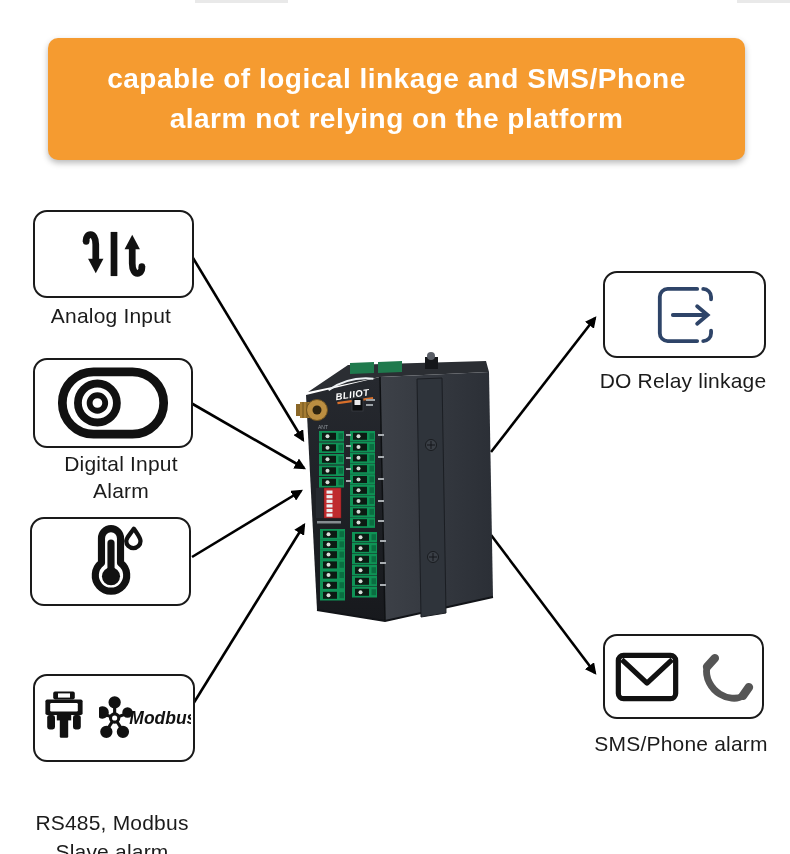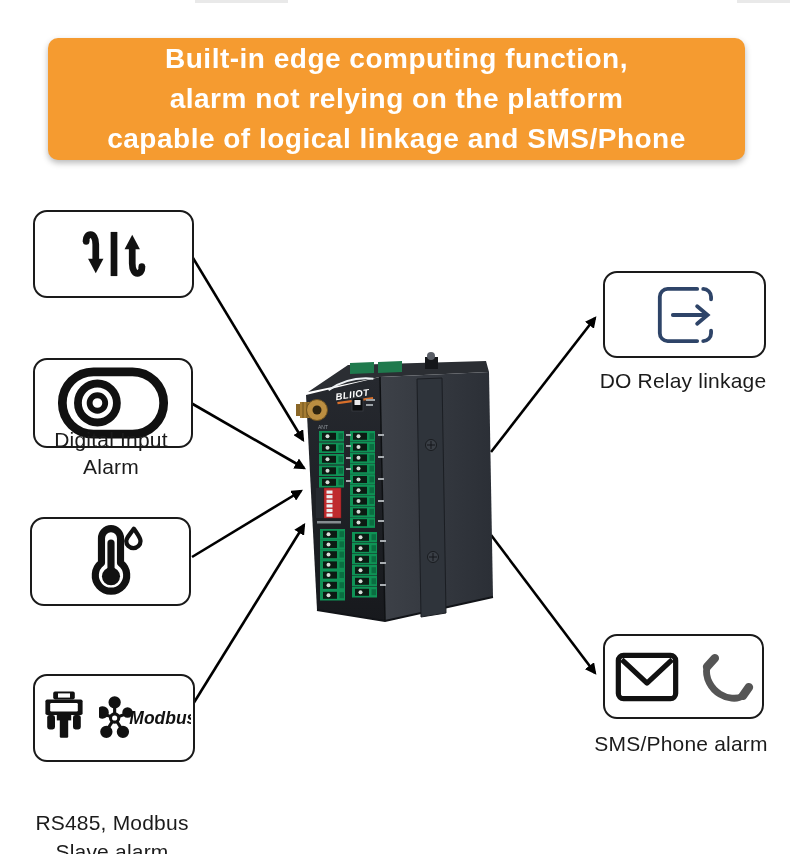--- a/index.html
+++ b/index.html
@@ -21,23 +21,22 @@
 </style>
 </head>
 <body>
 
 <div class="stage">
 
   <div class="remnant" style="left:195px;width:93px;"></div>
   <div class="remnant" style="left:737px;width:53px;"></div>
 
   <div class="banner">
-    <div class="banner-line">Built-in edge computing function,</div>
+    <div class="banner-line">capable of logical linkage and SMS/Phone</div>
     <div class="banner-line">alarm not relying on the platform</div>
-    <div class="banner-line">capable of logical linkage and SMS/Phone</div>
   </div>
 
   <svg class="arrows" width="790" height="854" viewBox="0 0 790 854">
     <defs>
       <marker id="ah" viewBox="0 0 10 10" refX="8" refY="5" markerWidth="4.4" markerHeight="4.4" orient="auto-start-reverse">
         <path d="M0,0 L10,5 L0,10 z" fill="#000"></path>
       </marker>
     </defs>
     <g stroke="#000" stroke-width="2.6" fill="none">
       <line x1="190" y1="253" x2="303" y2="440" marker-end="url(#ah)"></line>
@@ -57,29 +56,32 @@
           <path d="M -29,-13 C -30,-22 -19,-24 -19,-10 L -19,7"></path>
         </g>
         <use href="#aglyph" transform="rotate(180)"></use>
       </g>
       <circle cx="-29" cy="-13" r="3.4" fill="#111"></circle>
       <circle cx="29" cy="13" r="3.4" fill="#111"></circle>
       <polygon points="-27,5 -11,5 -19,20" fill="#111"></polygon>
       <polygon points="27,-5 11,-5 19,-20" fill="#111"></polygon>
     </svg>
   </div>
+  <div class="flabel" style="left:1px;top:302px;">
+    <span>Analog Input</span>
+  </div>
 
   <div class="fbox" style="left:33px;top:358px;width:156px;height:86px;">
     <svg width="118" height="76" viewBox="-60 -39 120 78">
       <rect x="-52" y="-32" width="104" height="64" rx="32" fill="none" stroke="#111" stroke-width="9"></rect>
       <circle cx="-16" cy="0" r="20" fill="none" stroke="#111" stroke-width="8"></circle>
       <circle cx="-16" cy="0" r="8" fill="none" stroke="#111" stroke-width="6"></circle>
     </svg>
   </div>
-  <div class="flabel" style="left:1px;top:426px;">
+  <div class="flabel" style="left:1px;top:450px;padding-left:10px;">
     <span>Digital Input</span><br>
     <span>Alarm</span>
   </div>
 
   <div class="fbox" style="left:30px;top:517px;width:157px;height:85px;">
     <svg width="100" height="80" viewBox="0 0 100 84">
       <path d="M 40,17 a 10,10 0 0 1 20,0 L 60,43 a 16.5,16.5 0 1 1 -20,0 Z" fill="none" stroke="#111" stroke-width="7.5" stroke-linejoin="round"></path>
       <line x1="50" y1="22" x2="50" y2="52" stroke="#111" stroke-width="7.5" stroke-linecap="round"></line>
       <circle cx="50" cy="57" r="9.5" fill="#111"></circle>
       <path d="M 74,7 C 78,13 81,16.5 81,20 a 7.5,7.5 0 1 1 -15,0 C 66,16.5 70,13 74,7 Z" fill="none" stroke="#111" stroke-width="4.5" stroke-linejoin="round"></path>

